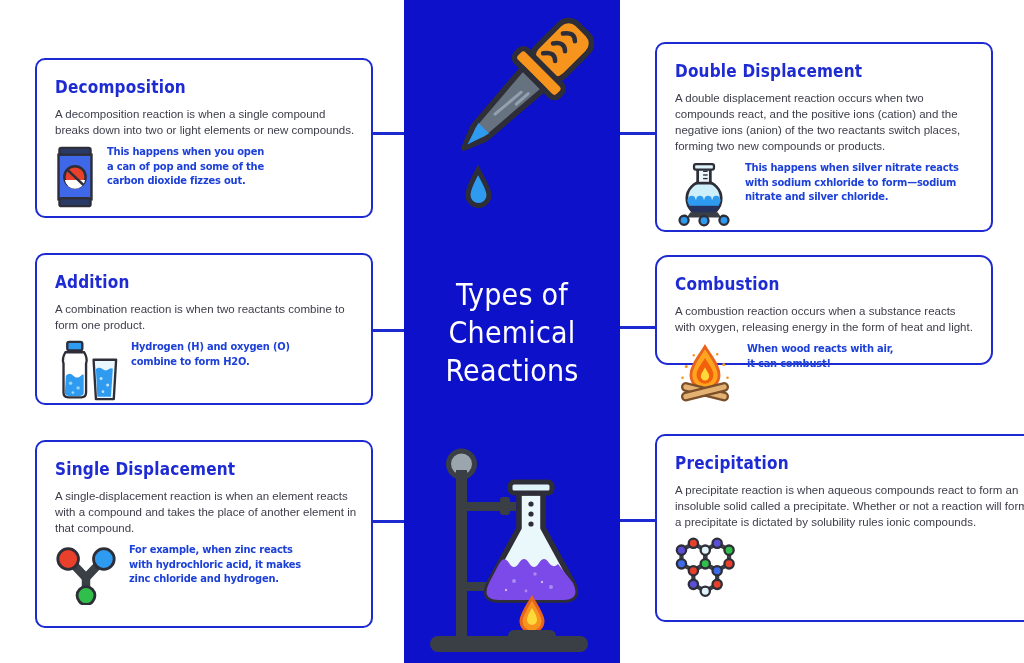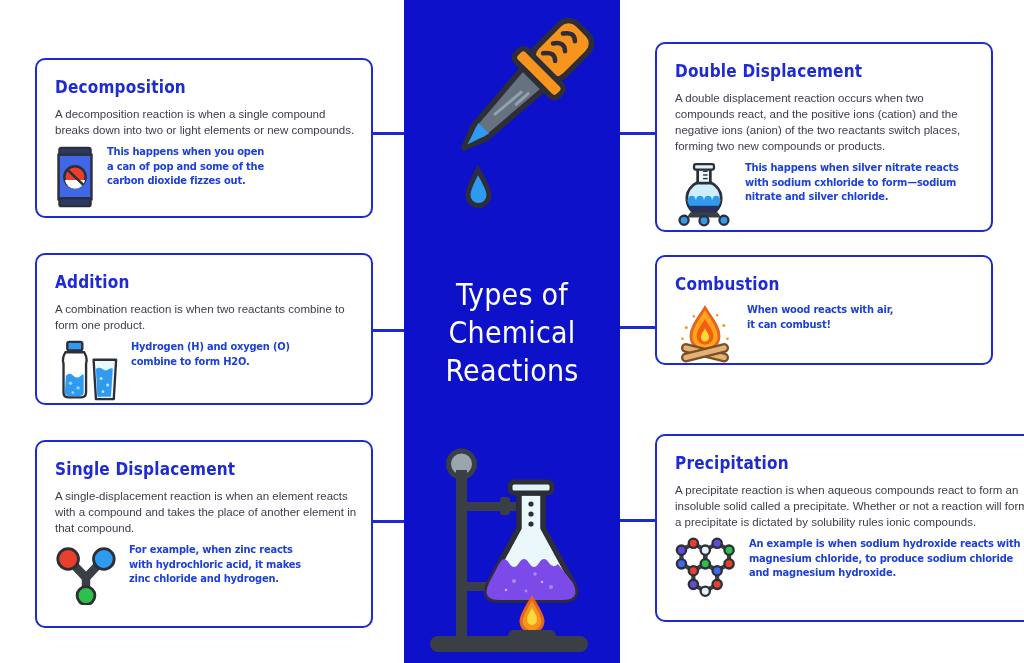--- a/index.html
+++ b/index.html
@@ -39,21 +39,21 @@
   .ex-row svg { flex:0 0 auto; }
   .ex {
     margin:0; color:#1D40D8; white-space:pre-line;
     font-family:"DejaVu Sans", sans-serif; font-stretch:condensed;
     font-weight:bold; font-size:11px; line-height:1.32; letter-spacing:-0.2px;
   }
   #card-decomposition { left:35px;  top:58px;  width:338px; height:160px; }
   #card-addition      { left:35px;  top:253px; width:338px; height:152px; }
   #card-single        { left:35px;  top:440px; width:338px; height:188px; }
   #card-double        { left:655px; top:42px;  width:338px; height:190px; }
-  #card-combustion    { left:655px; top:255px; width:338px; height:110px; }
+  #card-combustion    { left:655px; top:255px; width:338px; height:110px;border-radius:13px; }
   #card-precipitation { left:655px; top:434px; width:398px; height:188px; }
   #conn-1 { left:373px; top:132px; width:31px; }
   #conn-2 { left:373px; top:329px; width:31px; }
   #conn-3 { left:373px; top:520px; width:31px; }
   #conn-4 { left:620px; top:132px; width:35px; }
   #conn-5 { left:620px; top:326px; width:35px; }
   #conn-6 { left:620px; top:519px; width:35px; }
 </style>
 </head>
 <body>
@@ -218,20 +218,21 @@
         <circle cx="54" cy="64" r="5" fill="#2F9BF0" stroke="#2E2E38" stroke-width="2.5"></circle>
       </svg>
       <p class="ex">This happens when silver nitrate reacts
 with sodium cxhloride to form—sodium
 nitrate and silver chloride.</p>
     </div>
   </section>
 
   <section class="card" id="card-combustion">
     <h2>Combustion</h2>
+    <p class="desc">A combustion reaction occurs when a substance reacts with oxygen, releasing energy in the form of heat and light.</p>
     <div class="ex-row">
       <svg width="60" height="62" viewBox="0 0 64 66">
         <g fill="#F7941E">
           <circle cx="12" cy="26" r="1.6"></circle>
             <circle cx="52" cy="24" r="1.6"></circle>
             <circle cx="8" cy="38" r="1.4"></circle>
           <circle cx="56" cy="38" r="1.4"></circle>
             <circle cx="20" cy="14" r="1.3"></circle>
             <circle cx="45" cy="13" r="1.3"></circle>
         </g>
@@ -267,19 +268,16 @@
           <circle cx="12.7" cy="30.5" r="4.4" fill="#3B6BE8"></circle>
           <circle cx="35.3" cy="30.5" r="4.4" fill="#2FBF4A"></circle>
           <circle cx="57.9" cy="30.5" r="4.4" fill="#E8402A"></circle>
           <circle cx="24" cy="37" r="4.4" fill="#E8402A"></circle>
           <circle cx="46.6" cy="37" r="4.4" fill="#3B6BE8"></circle>
           <circle cx="24" cy="50" r="4.4" fill="#5B4FD8"></circle>
           <circle cx="46.6" cy="50" r="4.4" fill="#E8402A"></circle>
           <circle cx="35.3" cy="56.5" r="4.4" fill="#DFF3F8"></circle>
         </g>
       </svg>
-      <p class="ex">An example is when sodium hydroxide reacts with
-magnesium chloride, to produce sodium chloride
-and magnesium hydroxide.</p>
     </div>
   </section>
 
 </div>
 
 </body></html>

